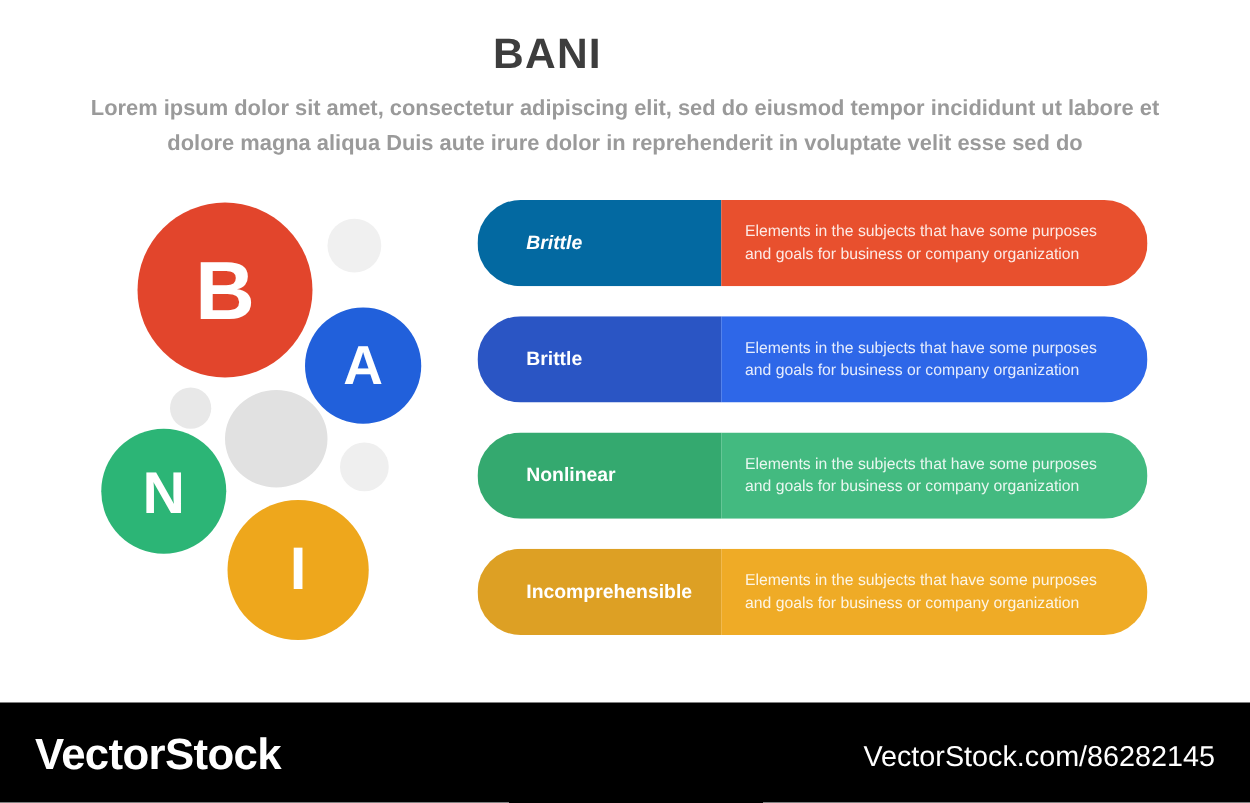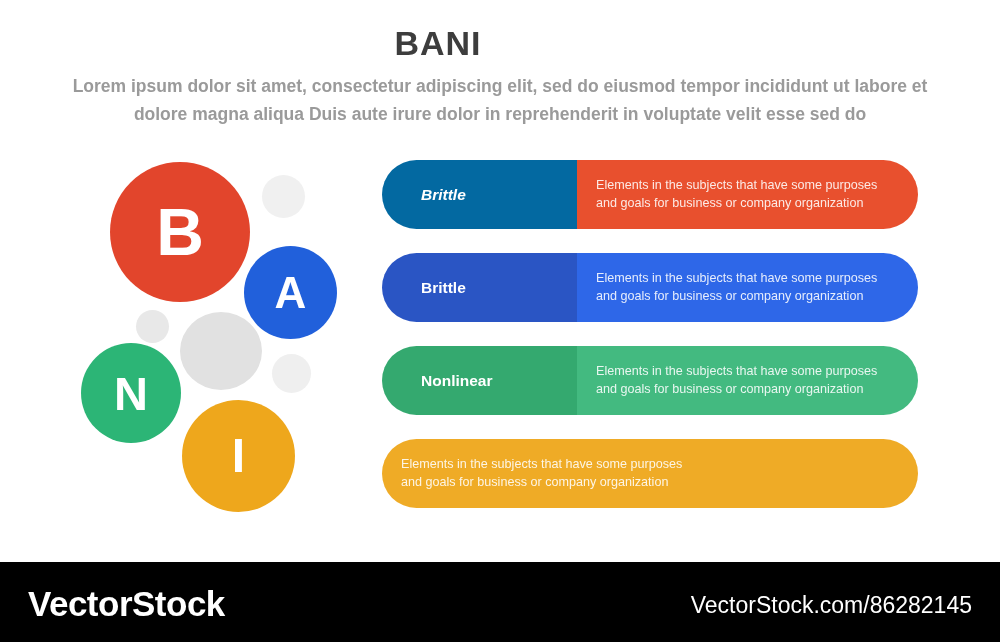--- a/index.html
+++ b/index.html
@@ -133,20 +133,23 @@
       <div class="bar-label" style="background: rgb(52, 169, 111);">
         <span>Nonlinear</span>
       </div>
       <div class="bar-desc" style="background: rgb(67, 186, 128);">
         <span>Elements in the subjects that have  some purposes</span>
         <span>and goals for business or company organization</span>
       </div>
     </div>
 
     <div class="bar">
+      <div class="bar-label" style="background: rgb(221, 160, 36);">
+        <span>Incomprehensible</span>
+      </div>
       <div class="bar-desc" style="background: rgb(239, 171, 38);">
         <span>Elements in the subjects that have  some purposes</span>
         <span>and goals for business or company organization</span>
       </div>
     </div>
 
   </div>
 
   <div class="footer">
     <div class="footer-brand">VectorStock</div>

